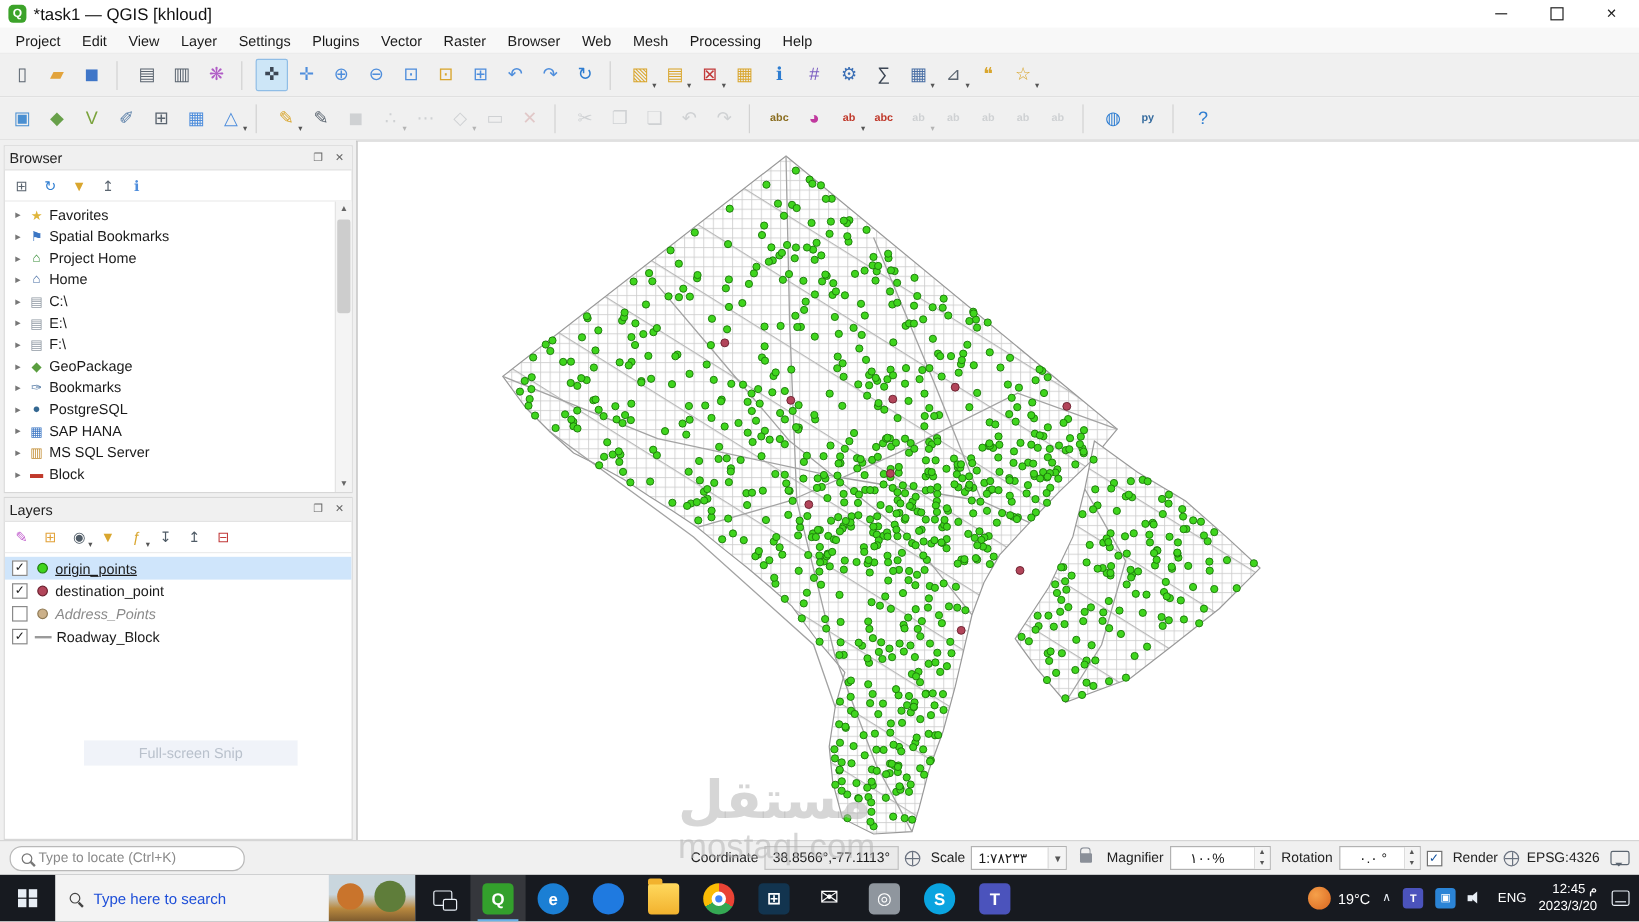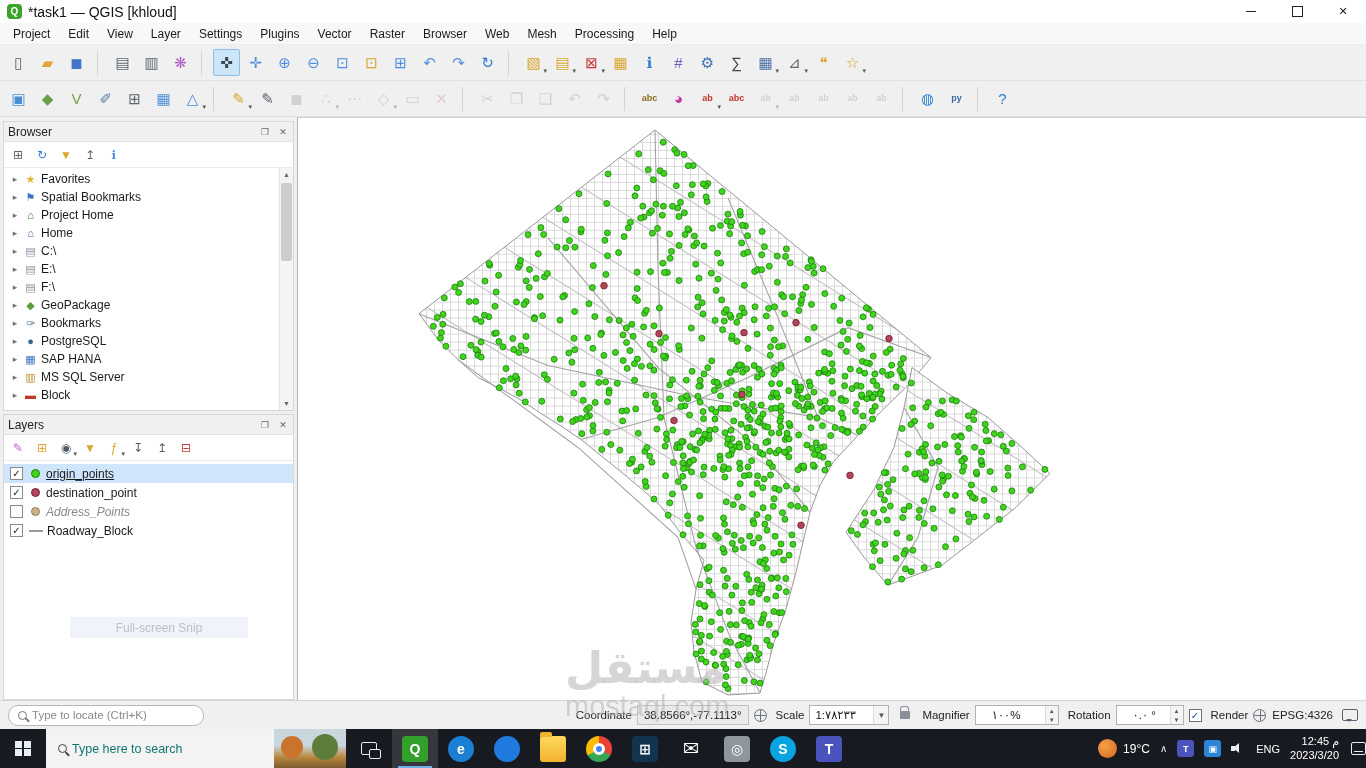--- a/index.html
+++ b/index.html
@@ -95,38 +95,38 @@
 .msg-ic::after{content:"";position:absolute;left:3px;bottom:-5px;border:3px solid transparent;border-top-color:#5b6570}
 
 
 .taskbar{height:39px;background:#171a20;display:flex;align-items:stretch;color:#fff;flex:none}
 .tb-start{width:46px;display:flex;align-items:center;justify-content:center}
 .winlogo{display:grid;grid-template-columns:7px 7px;grid-template-rows:7px 7px;gap:1.5px}
 .winlogo span{background:#e8eef5}
 .tb-search{width:300px;background:#f3f3f3;display:flex;align-items:center;position:relative;overflow:hidden}
 .tb-search .mag{border-color:#444;margin-left:12px}
 .tb-search .mag::after{background:#444}
-.search-ph{color:#0f766e;font-size:12.5px;white-space:nowrap}
+.search-ph{color:#1d4ed8;font-size:12.5px;margin-left:6px;white-space:nowrap}
 .search-img{margin-left:auto;width:72px;height:100%;background:linear-gradient(180deg,#c9d6de 0%,#c9d6de 42%,#b8893f 72%,#7d5a2e 100%);position:relative;flex:none}
 .search-img::before{content:"";position:absolute;left:7px;top:7px;width:22px;height:22px;border-radius:50%;background:#c9742c}
 .search-img::after{content:"";position:absolute;right:8px;top:5px;width:26px;height:26px;border-radius:50%;background:#5f7d3a}
 .tb-taskview{width:46px;display:flex;align-items:center;justify-content:center}
 .tv-ic{width:16px;height:13px;border:1.5px solid #e8eef5;border-radius:2px;position:relative}
 .tv-ic::after{content:"";position:absolute;right:-5px;bottom:-5px;width:10px;height:8px;border:1.5px solid #e8eef5;border-radius:2px;background:#171a20}
 .tb-app{width:46px;display:flex;align-items:center;justify-content:center;position:relative}
 .tb-app.active{background:rgba(255,255,255,.13)}
 .tb-app.active::after{content:"";position:absolute;left:6px;right:6px;bottom:0;height:2px;background:#6cb2e8}
 .tb-glyph{width:26px;height:26px;border-radius:4px;display:flex;align-items:center;justify-content:center;color:#fff;font-weight:bold;font-size:14px}
 .ap-round .tb-glyph{border-radius:50%}
 .ap-chrome .tb-glyph{border-radius:50%;background:conic-gradient(#ea4335 0 120deg,#34a853 120deg 240deg,#fbbc05 240deg 360deg);position:relative}
 .ap-chrome .tb-glyph::after{content:"";position:absolute;inset:7px;border-radius:50%;background:#4285f4;border:3px solid #fff}
 .ap-explorer .tb-glyph{background:linear-gradient(#ffd95e,#f2b22e);border-radius:3px;position:relative}
 .ap-explorer .tb-glyph::before{content:"";position:absolute;left:0;top:-4px;width:12px;height:5px;background:#f2b22e;border-radius:2px 2px 0 0}
 .ap-mail .tb-glyph{background:transparent;font-size:19px;font-weight:normal}
-.tb-tray{margin-left:auto;display:flex;align-items:center;gap:10px;padding-right:0}
+.tb-tray{margin-left:auto;display:flex;align-items:center;gap:10px;padding-right:8px}
 .weather{display:flex;align-items:center;gap:6px}
 .weather-ic{width:19px;height:19px;border-radius:50%;background:radial-gradient(circle at 35% 35%,#f5a04a,#d9661f)}
 .weather-t{font-size:12px;color:#fff}
 .chev{font-size:10px;color:#e8eef5}
 .tray-ic{width:17px;height:17px;border-radius:3px;display:flex;align-items:center;justify-content:center;font-size:9px;font-weight:bold;color:#fff}
 .vol{position:relative;width:15px;height:13px}
 .vol::before{content:"";position:absolute;left:0;top:4px;width:4px;height:5px;background:#e8eef5}
 .vol::after{content:"";position:absolute;left:2px;top:1px;width:0;height:0;border:5.5px solid transparent;border-right:6px solid #e8eef5;border-left:none}
 .lang{font-size:11px;color:#fff}
 .clock{display:flex;flex-direction:column;align-items:flex-end;font-size:11px;line-height:1.25;color:#fff}

